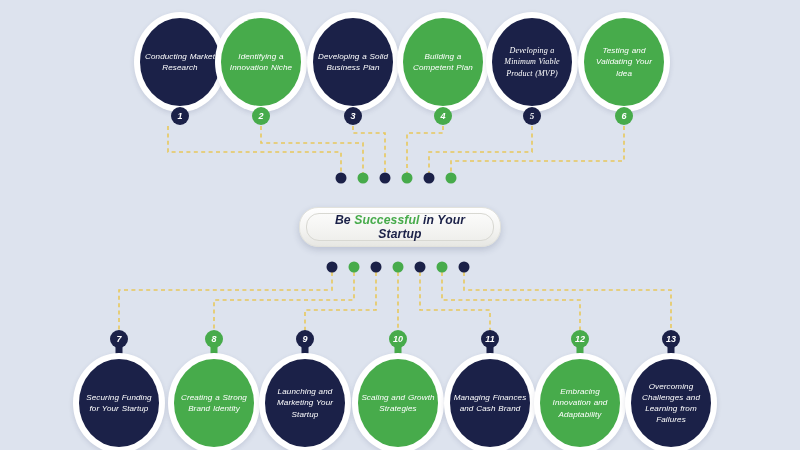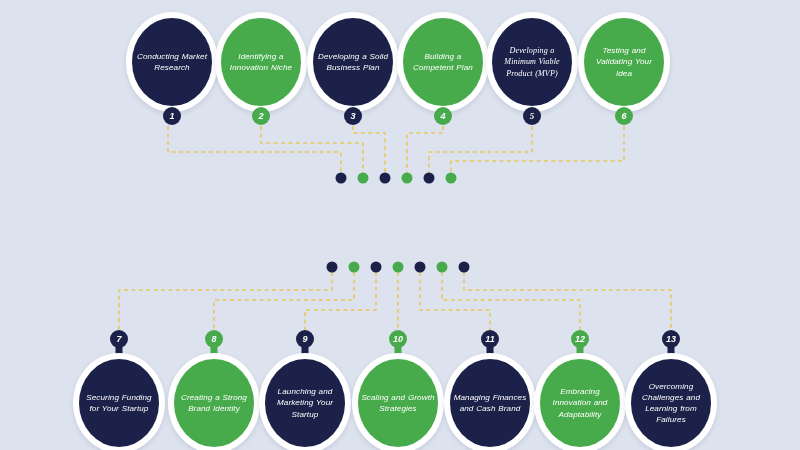--- a/index.html
+++ b/index.html
@@ -183,21 +183,21 @@
       <path d="M332,272 L332,290 L119,290 L119,333"></path>
       <path d="M354,272 L354,300 L214,300 L214,333"></path>
       <path d="M376,272 L376,310 L305,310 L305,333"></path>
       <path d="M398,272 L398,320 L398,333"></path>
       <path d="M420,272 L420,310 L490,310 L490,333"></path>
       <path d="M442,272 L442,300 L580,300 L580,333"></path>
       <path d="M464,272 L464,290 L671,290 L671,333"></path>
     </svg>
 
   <div id="top-row">
-      <div class="node top" style="left: 172px; top: 12px;">
+      <div class="node top" style="left: 180px; top: 12px;">
         <div class="stem navy"></div>
         <div class="halo">
           <div class="disc navy">
             <div class="label">Conducting Market Research</div>
           </div>
         </div>
         <div class="badge navy">1</div>
       </div>
       <div class="node top" style="left: 261px; top: 12px;">
         <div class="stem green"></div>
@@ -248,20 +248,30 @@
 
   <div id="upper-dots">
       <div class="dot navy" style="left: 341px; top: 178px;"></div>
       <div class="dot green" style="left: 363px; top: 178px;"></div>
       <div class="dot navy" style="left: 385px; top: 178px;"></div>
       <div class="dot green" style="left: 407px; top: 178px;"></div>
       <div class="dot navy" style="left: 429px; top: 178px;"></div>
       <div class="dot green" style="left: 451px; top: 178px;"></div>
     </div>
 
+  <div id="plaque">
+    <div class="inner">
+      <div class="ttl">
+        <span>Be</span>
+        <span class="hl">Successful</span>
+        <span>in Your</span><br>
+        <span>Startup</span>
+      </div>
+    </div>
+  </div>
 
   <div id="lower-dots">
       <div class="dot navy" style="left: 332px; top: 267px;"></div>
       <div class="dot green" style="left: 354px; top: 267px;"></div>
       <div class="dot navy" style="left: 376px; top: 267px;"></div>
       <div class="dot green" style="left: 398px; top: 267px;"></div>
       <div class="dot navy" style="left: 420px; top: 267px;"></div>
       <div class="dot green" style="left: 442px; top: 267px;"></div>
       <div class="dot navy" style="left: 464px; top: 267px;"></div>
     </div>

